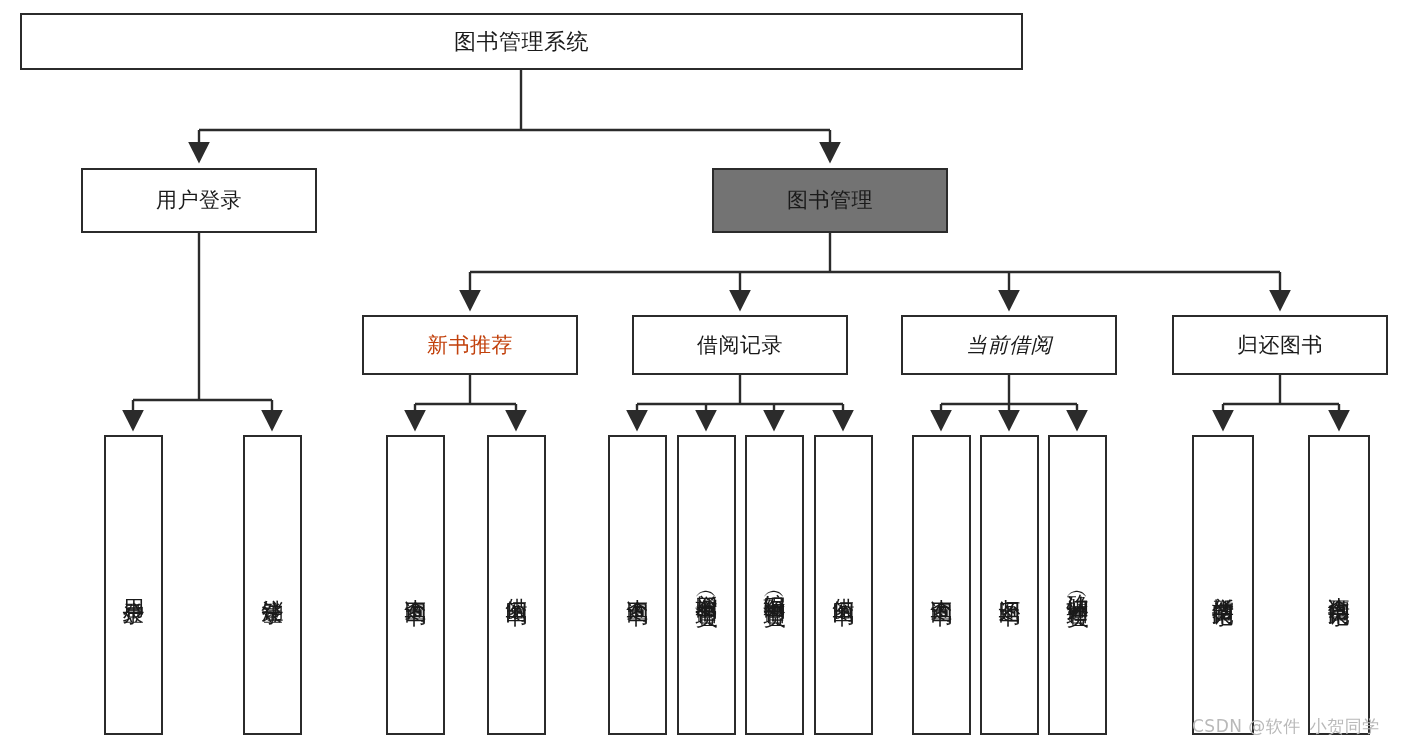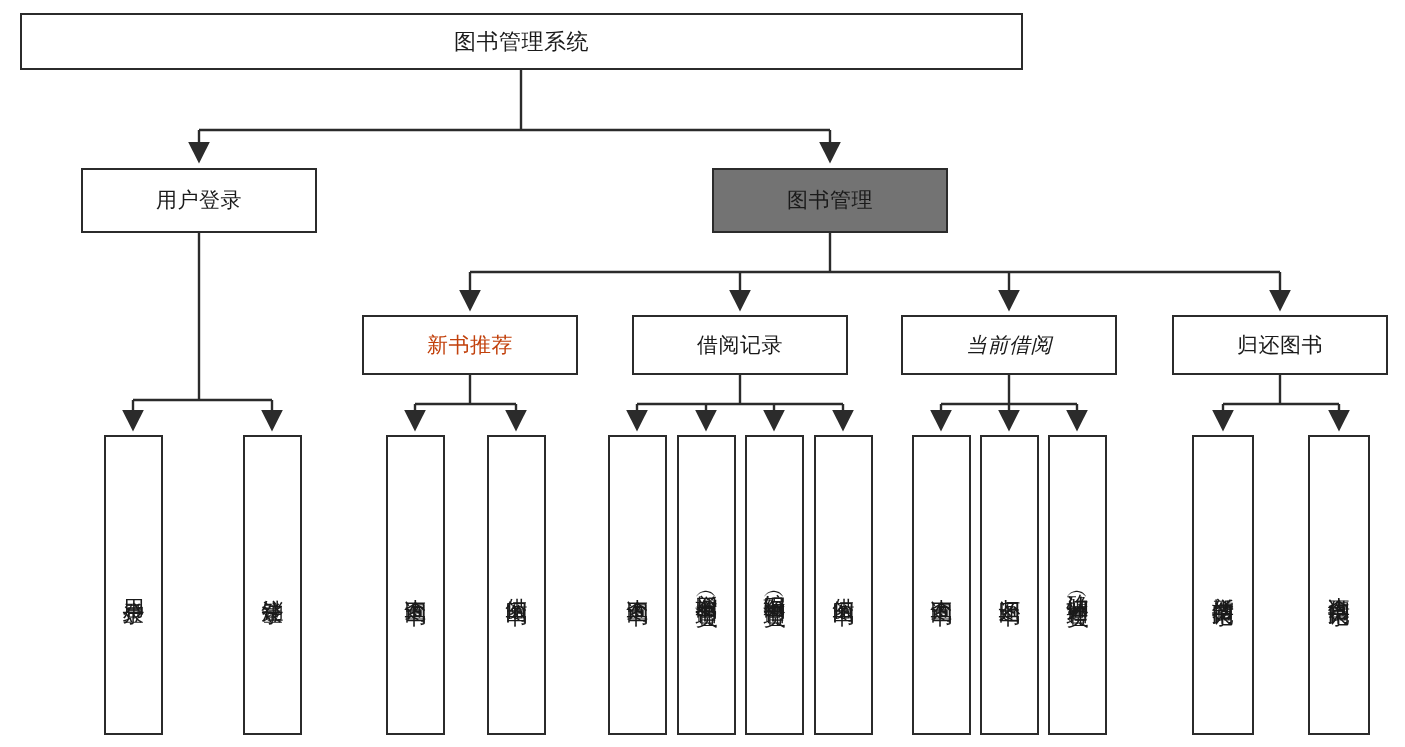--- a/index.html
+++ b/index.html
@@ -200,14 +200,15 @@
   </div>
 
   <div class="node vert" style="left: 1192px; top: 435px; width: 62px; height: 300px; border-color: rgb(43, 43, 43); background: rgb(255, 255, 255); color: rgb(26, 26, 26);">
     <span class="label">新增借阅记录</span>
   </div>
 
   <div class="node vert" style="left: 1308px; top: 435px; width: 62px; height: 300px; border-color: rgb(43, 43, 43); background: rgb(255, 255, 255); color: rgb(26, 26, 26);">
     <span class="label">查询借阅记录</span>
   </div>
 
+  <div class="watermark" style="left: 1192px; top: 715px; color: rgb(185, 185, 185);">CSDN @软件_小贺同学</div>
 
 </div>
 
 </body></html>

